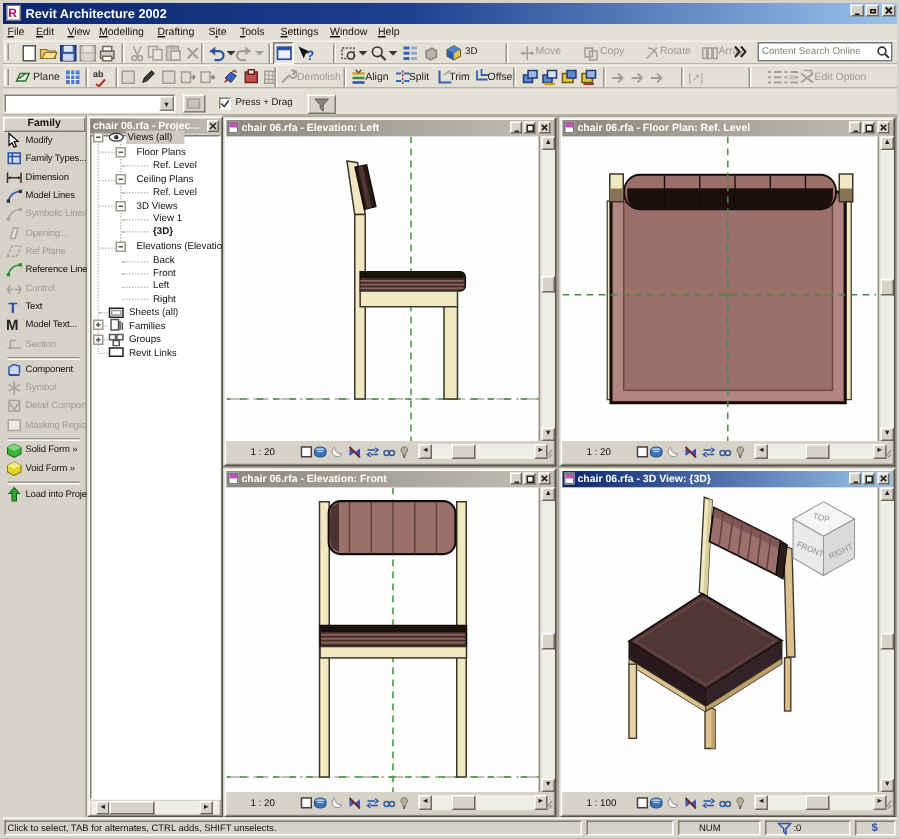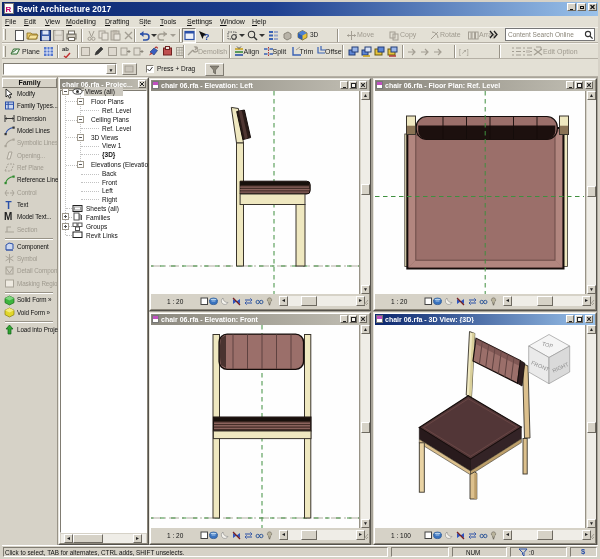--- a/index.html
+++ b/index.html
@@ -17,21 +17,21 @@
 svg{display:block;}
 </style></head><body>
 
 <div class="ab" style="left:2px;top:2px;width:596px;height:14px;background:linear-gradient(90deg,#0b266d 0%,#1e3f8f 45%,#9ac2ea 100%);"></div>
 <div class="ab" style="left:4px;top:3px;">
     <svg width="11" height="11">
       <rect x="0.5" y="0.5" width="9" height="10" fill="#fdfdfd" stroke="#777"></rect>
       <text x="1.5" y="8.5" font-size="8" font-weight="bold" fill="#c2006a" font-family="Liberation Serif">R</text>
     </svg>
   </div>
-<div class="ab ttl" style="left:17px;top:4px;font-size:8.5px;">Revit Architecture 2017</div>
+<div class="ab ttl" style="left:17px;top:4px;font-size:8.5px;">Revit Architecture 2002</div>
 <div class="wbtn" style="left:567px;top:3px;">
     <span style="position:absolute;left:1.5px;top:4.5px;width:3px;height:1.2px;background:#111;"></span>
   </div>
 <div class="wbtn" style="left:577px;top:3px;">
     <span style="position:absolute;left:1.5px;top:1.5px;width:4px;height:3.5px;border:1px solid #111;border-top-width:1.4px;"></span>
   </div>
 <div class="wbtn" style="left:588px;top:3px;">
     <svg width="7" height="6" style="position:absolute;left:0px;top:0px;">
       <path d="M1.5 1l4 4M5.5 1l-4 4" stroke="#111" stroke-width="1.2"></path>
     </svg>

